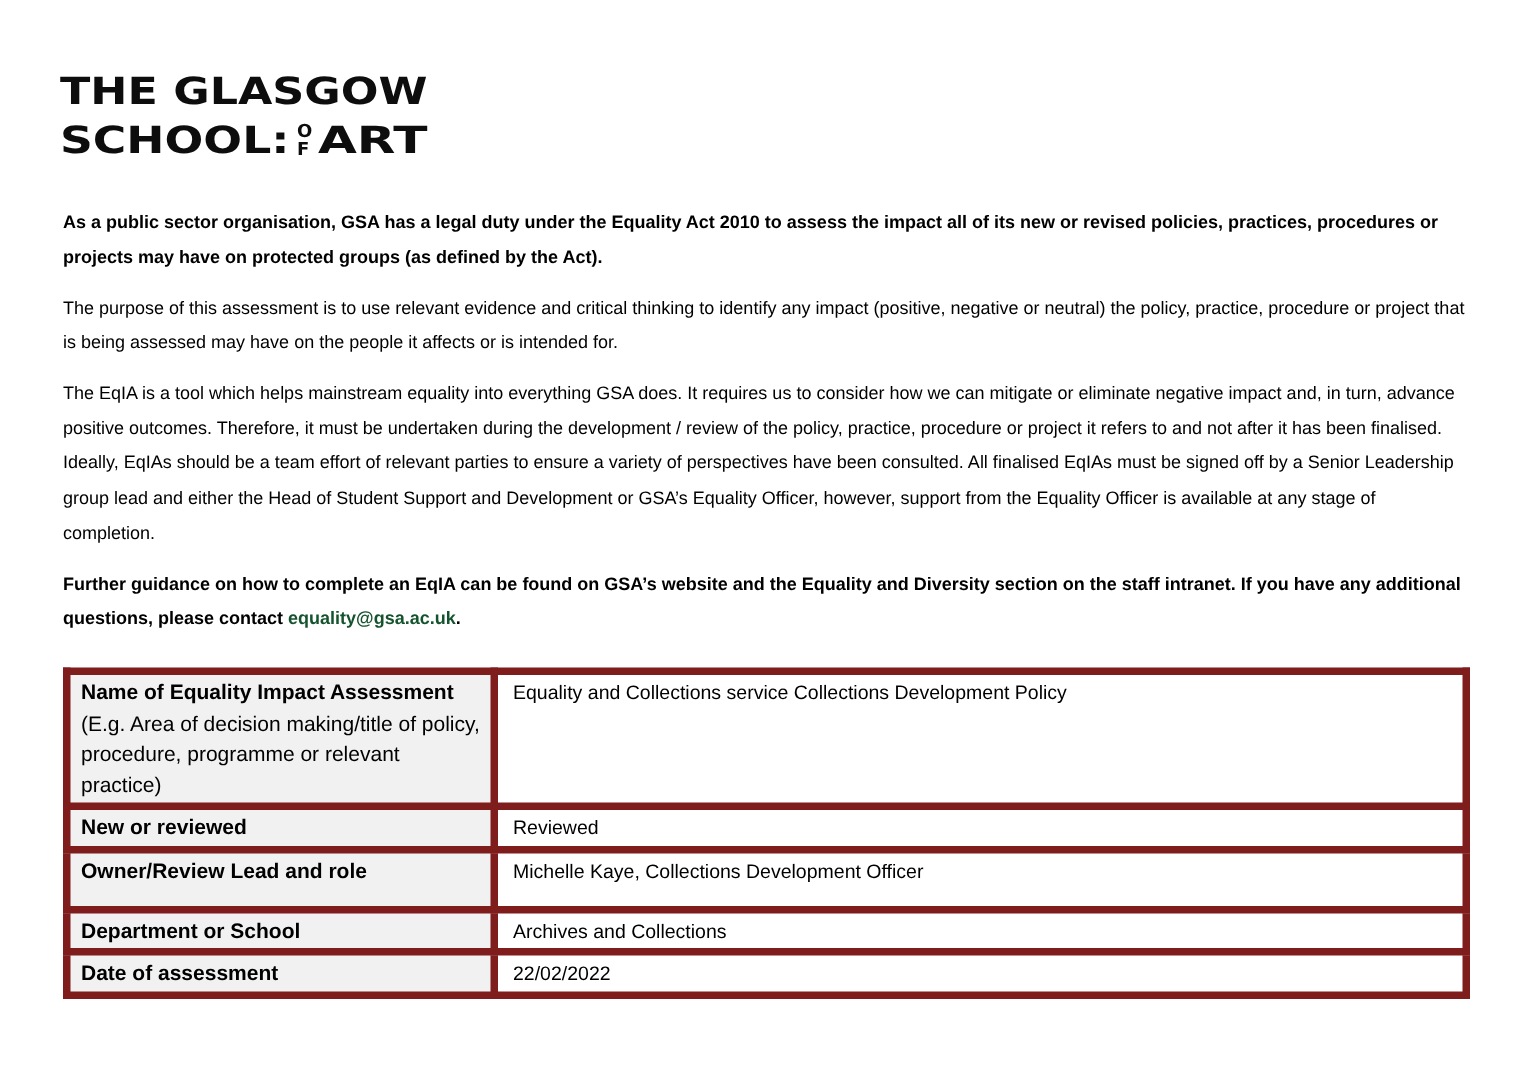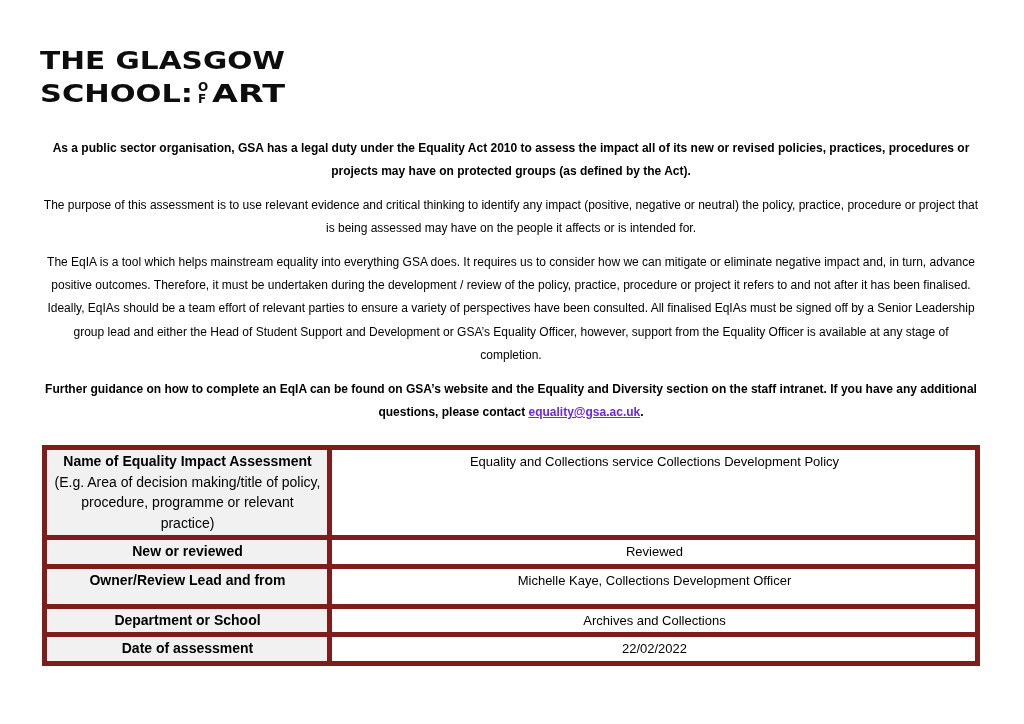--- a/index.html
+++ b/index.html
@@ -4,40 +4,40 @@
 <style>
   * { margin: 0; padding: 0; box-sizing: border-box; }
   html, body { background: #ffffff; }
   body {
     width: 1024px; height: 724px;
     font-family: "Liberation Sans", sans-serif;
     color: #000000;
     position: relative;
     overflow: hidden;
   }
-  .page { position: absolute; inset: 0; background: #ffffff; text-align: center; }
+  .page { position: absolute; inset: 0; background: #ffffff; }
 
   
   .header { position: relative; height: 137px; }
   .logo { position: absolute; left: 40px; top: 46px; }
   .doc-title {
     position: absolute; left: 398px; top: 74px;
     font-size: 20px; font-weight: bold; letter-spacing: 0.1px;
     white-space: nowrap;
   }
 
   
   .content { padding: 0 44px 0 42px; }
   .content p {
     font-size: 12px; line-height: 23.4px;
     margin-bottom: 10px;
     color: #000000;
   }
   p.bold { font-weight: bold; }
-  a.email-link { color: #6d28d9; text-decoration: underline; font-weight: bold; cursor: pointer; }
+  a.email-link { color: #14532d; font-weight: bold; cursor: pointer; }
 
   
   .details-table {
     width: 938px; margin-top: 21px;
     border-collapse: collapse; table-layout: fixed;
     border: 1.5px solid #000000;
   }
   .details-table td {
     border: 5px solid #7f1d1d;
     vertical-align: top;
@@ -87,21 +87,21 @@
       <tbody>
         <tr class="r1">
           <td class="cell-label"><span class="lb">Name of Equality Impact Assessment</span> <span>(E.g. Area of decision making/title of policy, procedure, programme or relevant practice)</span></td>
           <td class="cell-value">Equality and Collections service Collections Development Policy</td>
         </tr>
         <tr class="r2">
           <td class="cell-label"><span class="lb">New or reviewed</span></td>
           <td class="cell-value">Reviewed</td>
         </tr>
         <tr class="r3">
-          <td class="cell-label"><span class="lb">Owner/Review Lead and from</span></td>
+          <td class="cell-label"><span class="lb">Owner/Review Lead and role</span></td>
           <td class="cell-value">Michelle Kaye, Collections Development Officer</td>
         </tr>
         <tr class="r4">
           <td class="cell-label"><span class="lb">Department or School</span></td>
           <td class="cell-value">Archives and Collections</td>
         </tr>
         <tr class="r5">
           <td class="cell-label"><span class="lb">Date of assessment</span></td>
           <td class="cell-value">22/02/2022</td>
         </tr>

